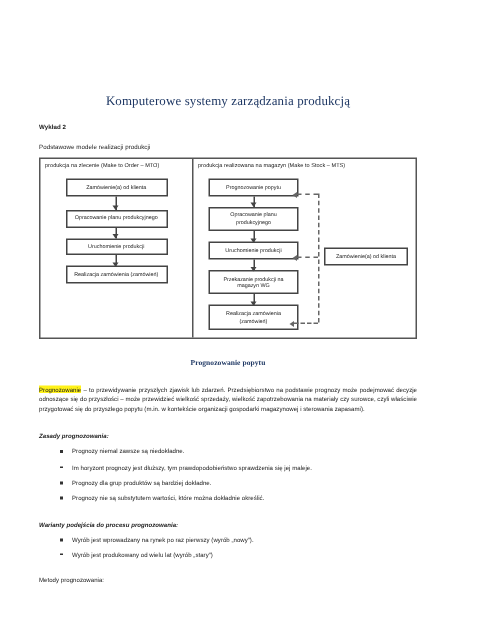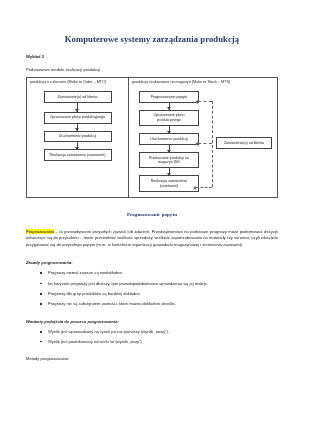--- a/index.html
+++ b/index.html
@@ -22,24 +22,24 @@
     left: 26px;
     top: 0;
     width: 252px;
   }
 
   
   .doc-title {
     text-align: center;
     color: #1F3864;
     font-family: "Liberation Serif", serif;
-    font-weight: bold;
+    font-weight: normal;
     font-size: 8.6px;
     letter-spacing: 0.1px;
-    margin-top: 34px;
+    margin-top: 62px;
     line-height: 1.2;
   }
   .lecture-no {
     font-size: 4.1px;
     font-weight: bold;
     margin-top: 10px;
     letter-spacing: 0.05px;
   }
   .section-intro {
     font-size: 4.1px;

